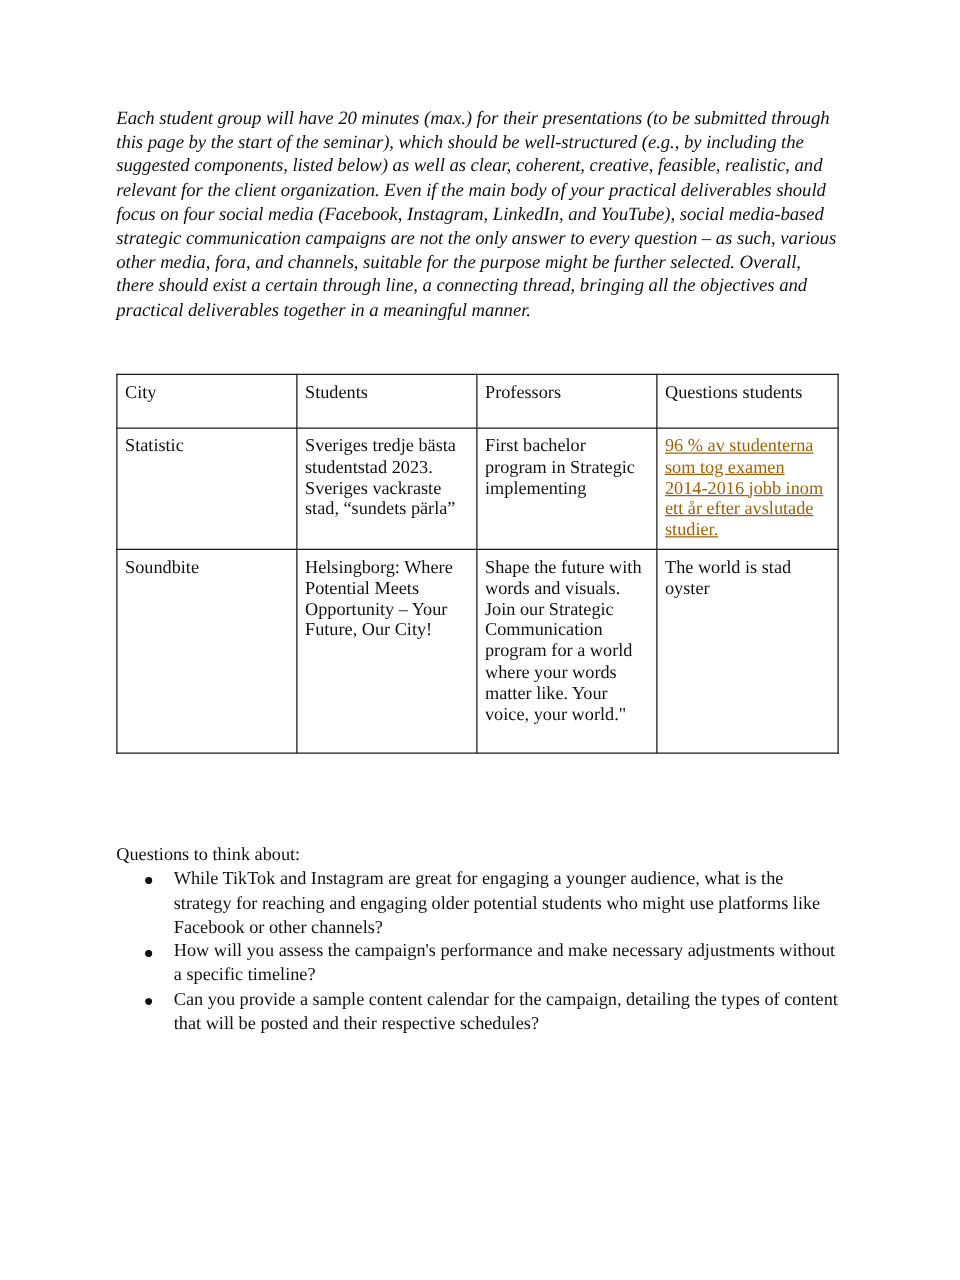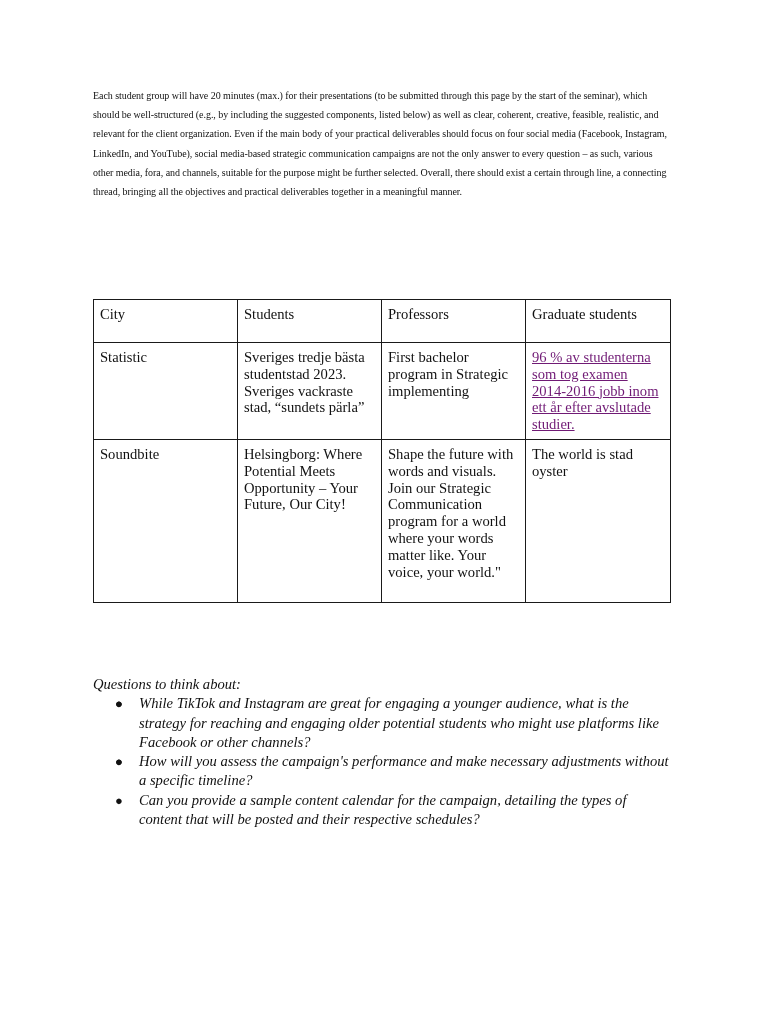--- a/index.html
+++ b/index.html
@@ -15,21 +15,22 @@
       font-family: "Liberation Serif", "DejaVu Serif", serif;
       color: #111111;
     }
     .page {
       position: absolute;
       left: 93px;
       top: 86px;
       width: 580px;
     }
     .intro {
-      font-size: 10px;
+      font-style: italic;
+      font-size: 15px;
       line-height: 19.2px;
       margin: 0;
       letter-spacing: -0.05px;
     }
     table.grid {
       position: absolute;
       left: 0px;
       top: 213px;
       width: 577px;
       border-collapse: collapse;
@@ -47,30 +48,29 @@
       font-weight: bold;
       height: 18px;
     }
     table.grid th.first {
       font-weight: normal;
     }
     tr.row-story td { height: 30px; }
     tr.row-statistic td { height: 84px; }
     tr.row-soundbite td { height: 150px; font-family: Liberation Serif, serif; }
     a.doc-link {
-      color: #701a75;
+      color: #a16207;
     }
     .questions {
       position: absolute;
       left: 0px;
       top: 589px;
       width: 580px;
       font-size: 14.6px;
       line-height: 19.3px;
-      font-style: italic;
     }
     .questions p {
       margin: 0;
     }
     .questions ul {
       margin: 0;
       padding-left: 46px;
       list-style: none;
     }
     .questions li {
@@ -95,21 +95,21 @@
       <col style="width:144px">
       <col style="width:144px">
       <col style="width:144px">
       <col style="width:145px">
     </colgroup>
     <tbody>
     <tr class="row-story">
       <td>City</td>
       <td>Students</td>
       <td>Professors</td>
-      <td>Graduate students</td>
+      <td>Questions students</td>
     </tr>
     <tr class="row-statistic">
       <td>Statistic</td>
       <td>Sveriges tredje bästa studentstad 2023. Sveriges vackraste stad, “sundets pärla”</td>
       <td>First bachelor program in Strategic implementing</td>
       <td>
         <a class="doc-link" href="#">96 % av studenterna som tog examen 2014-2016 jobb inom ett år efter avslutade studier.</a>
       </td>
     </tr>
     <tr class="row-soundbite">

